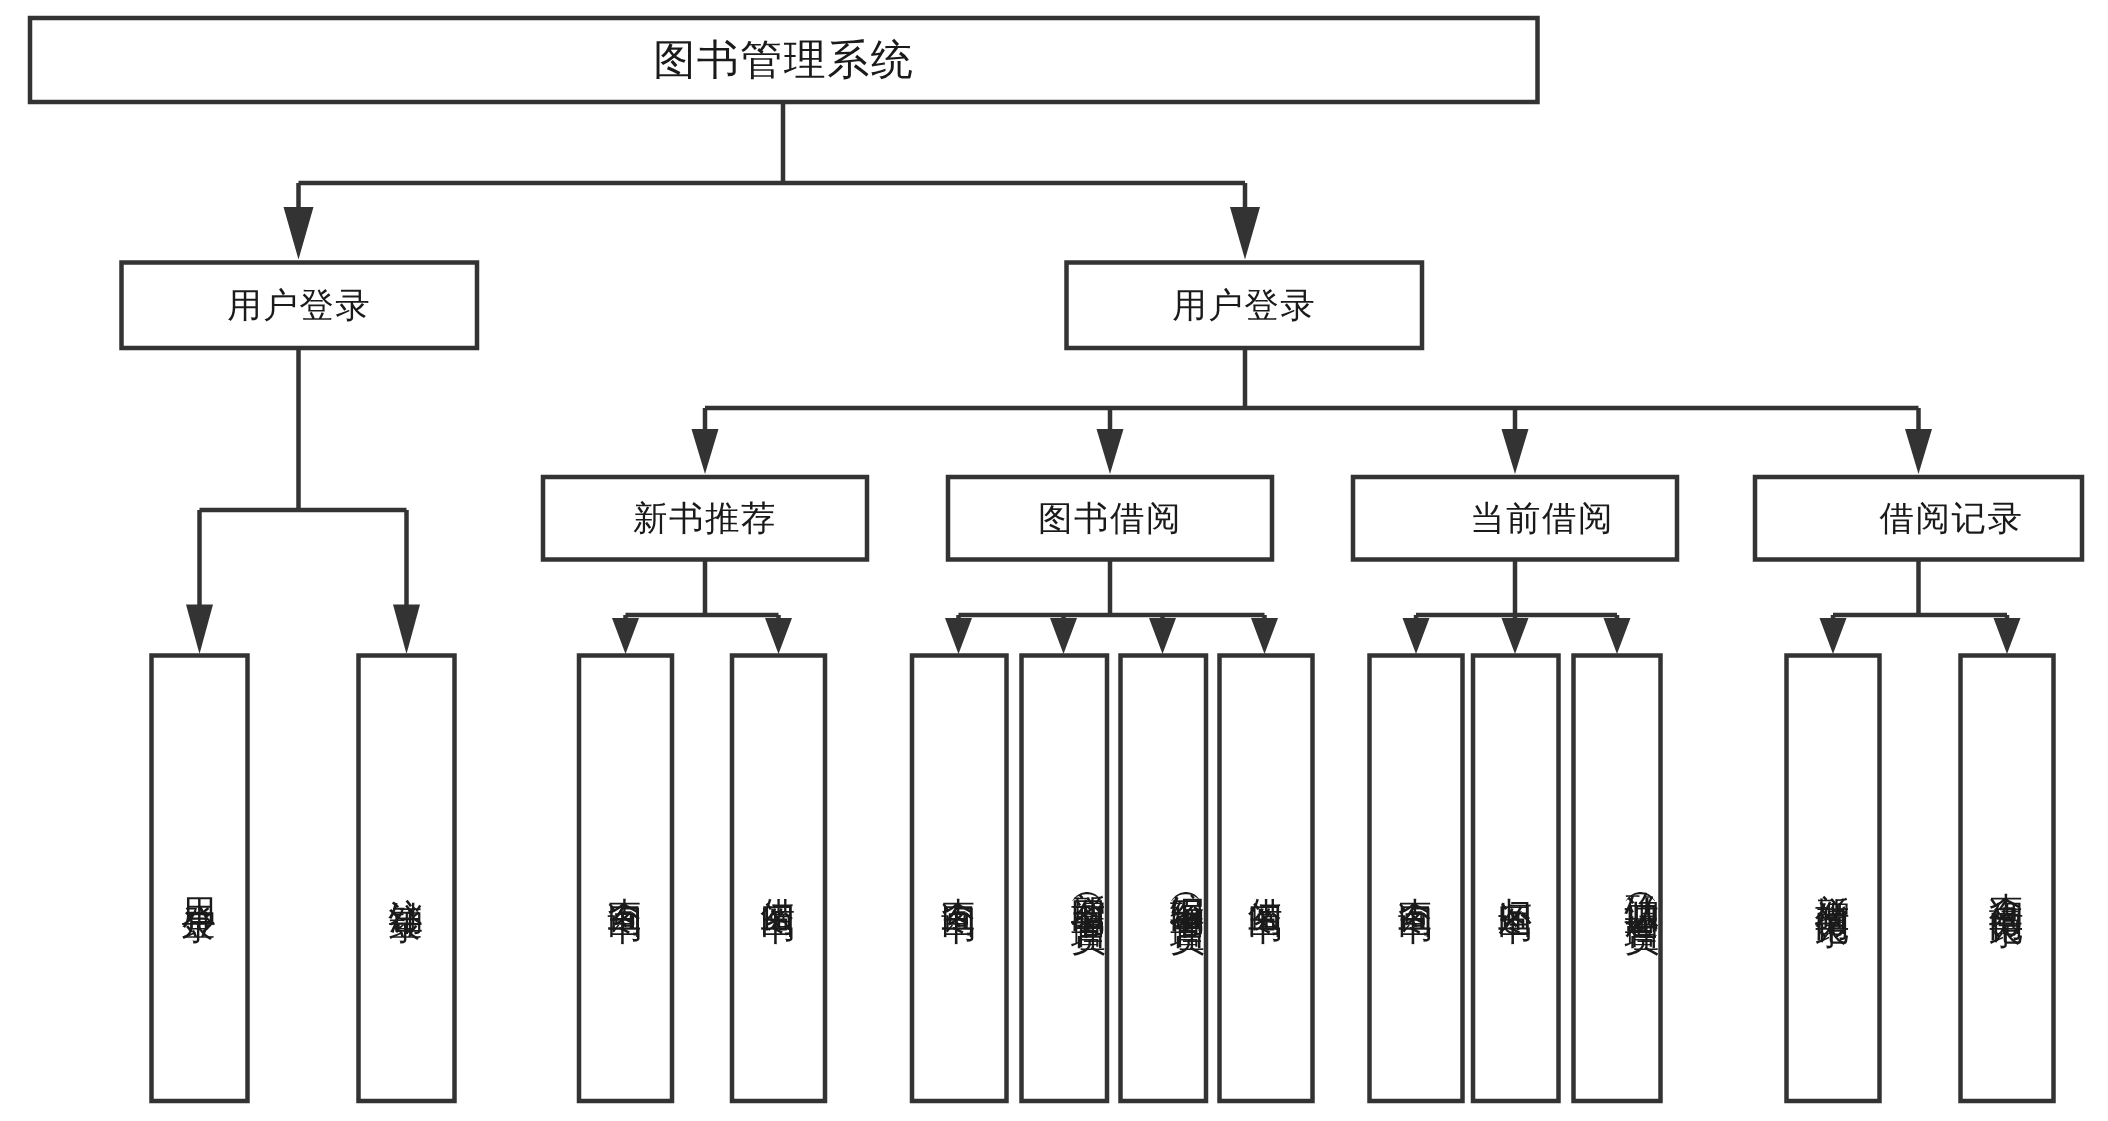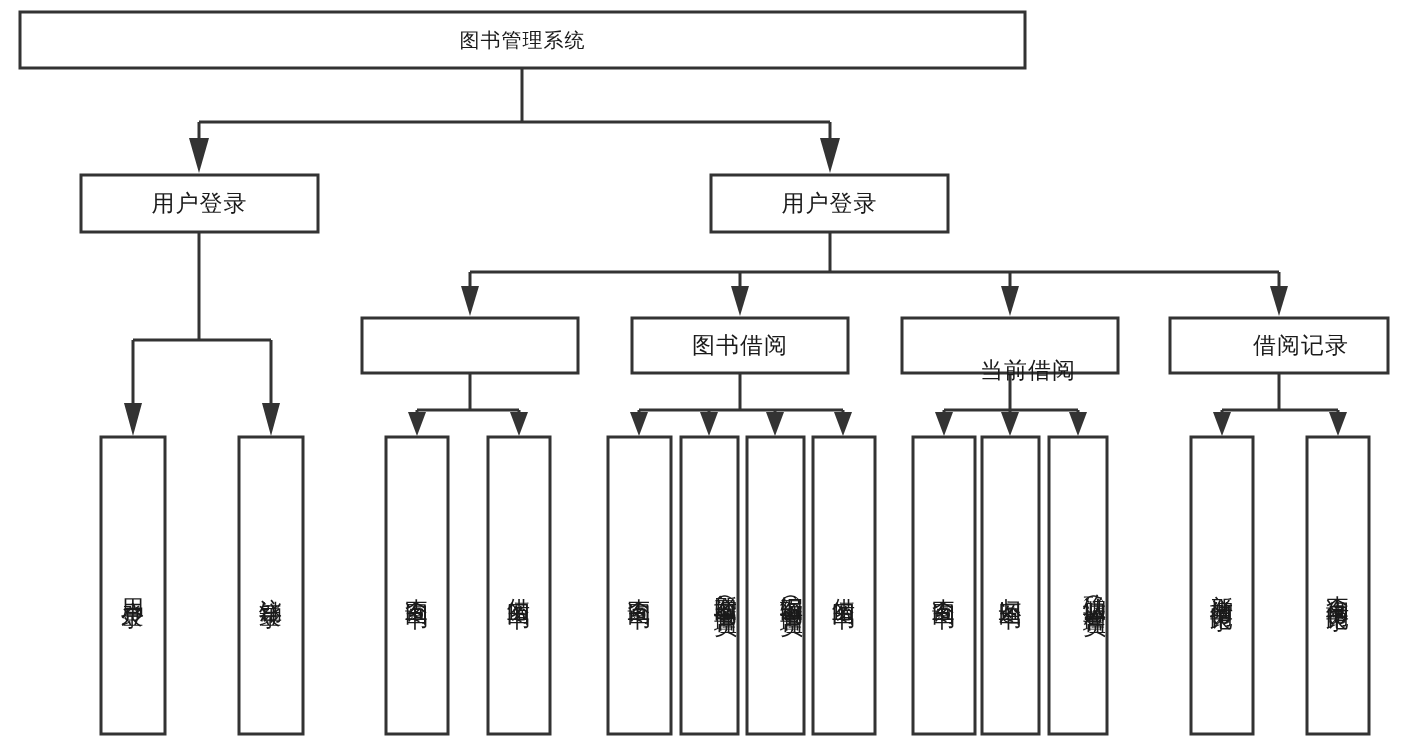--- a/index.html
+++ b/index.html
@@ -56,21 +56,21 @@
     text-align: center;
     pointer-events: none;
     box-sizing: border-box;
   }
   .node-label.horizontal {
     font-size: 23px;
     letter-spacing: 1px;
     line-height: 1.1;
   }
   .node-label.title-label {
-    font-size: 20px;
+    font-size: 28px;
     letter-spacing: 1px;
   }
   .node-label.vertical {
     font-size: 23px;
     writing-mode: vertical-rl;
     text-orientation: upright;
     letter-spacing: 3px;
     line-height: 1.05;
   }
   .watermark {
@@ -191,22 +191,23 @@
 
     <rect class="node-box" x="1191" y="437" width="62" height="297"></rect>
     <rect class="node-box" x="1307" y="437" width="62" height="297"></rect>
   </svg>
 
   <div class="node-label title-label" style="left:20px; top:12px; width:1005px; height:56px;">图书管理系统</div>
 
   <div class="node-label horizontal" style="left:81px; top:175px; width:237px; height:57px;">用户登录</div>
   <div class="node-label horizontal" style="left:711px; top:175px; width:237px; height:57px;">用户登录</div>
 
+  <div class="node-label horizontal" style="left:362px; top:318px; width:216px; height:55px;">新书推荐</div>
   <div class="node-label horizontal" style="left:632px; top:318px; width:216px; height:55px;text-align:center;">图书借阅</div>
-  <div class="node-label horizontal" style="left:902px; top:318px; width:252px; height:55px;margin-top:25px;">当前借阅</div>
+  <div class="node-label horizontal" style="left:902px; top:318px; width:252px; height:55px;">当前借阅</div>
   <div class="node-label horizontal" style="left:1170px; top:318px; width:262px; height:55px;">借阅记录</div>
 
   <div class="node-label vertical" style="left:101px; top:437px; width:64px; height:297px;">用户登录</div>
   <div class="node-label vertical" style="left:239px; top:437px; width:64px; height:297px;">注销登录</div>
 
   <div class="node-label vertical" style="left:386px; top:437px; width:62px; height:297px;">查询图书</div>
   <div class="node-label vertical" style="left:488px; top:437px; width:62px; height:297px;">借阅图书</div>
 
   <div class="node-label vertical" style="left:608px; top:437px; width:63px; height:297px;">查询图书</div>
   <div class="node-label vertical" style="left:681px; top:437px; width:57px; height:297px; align-items:flex-start; padding-top:8px;">新增图书（管理员）</div>

